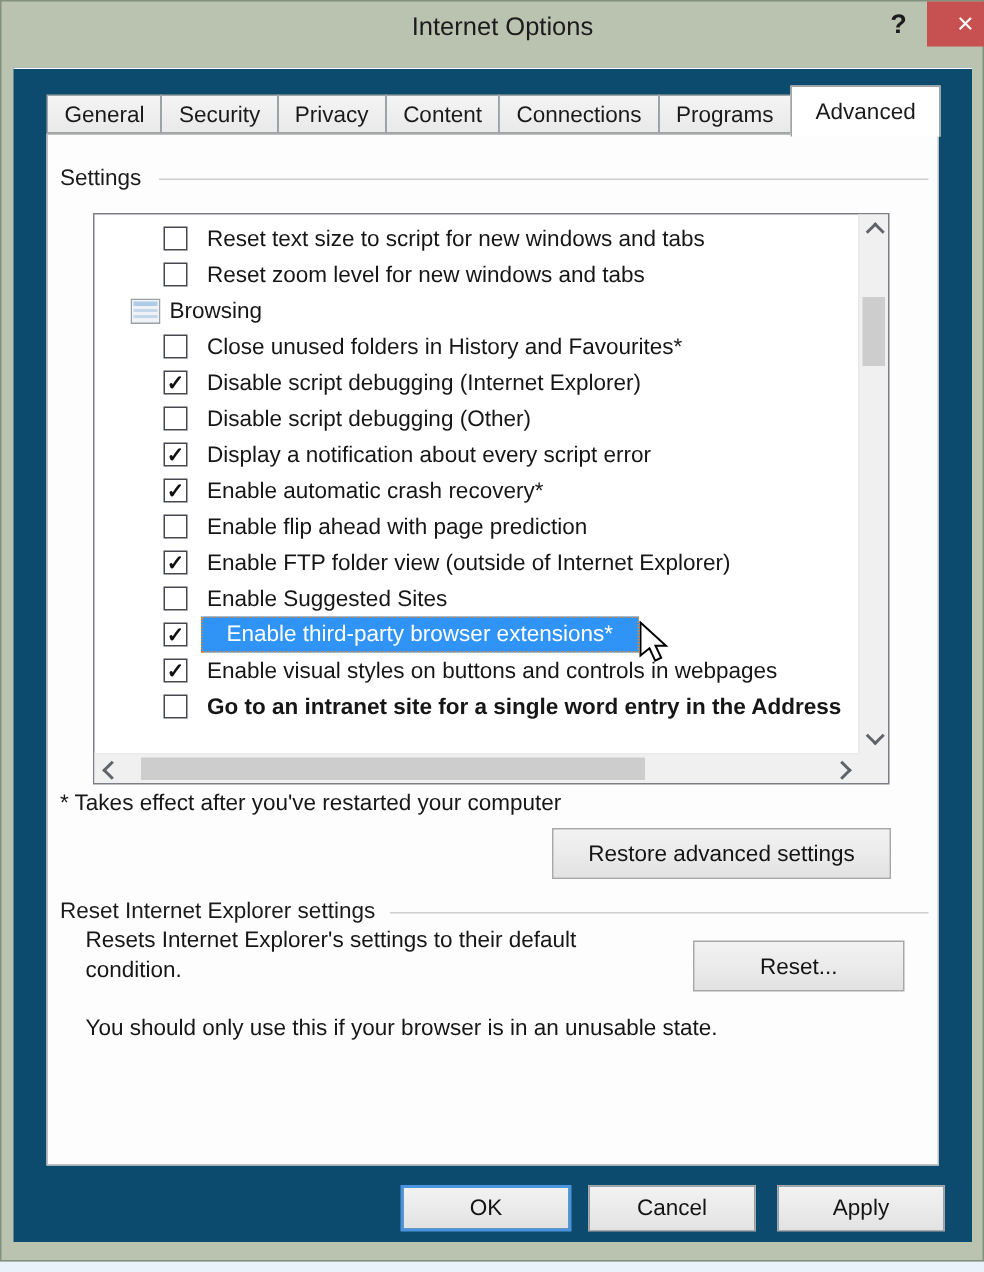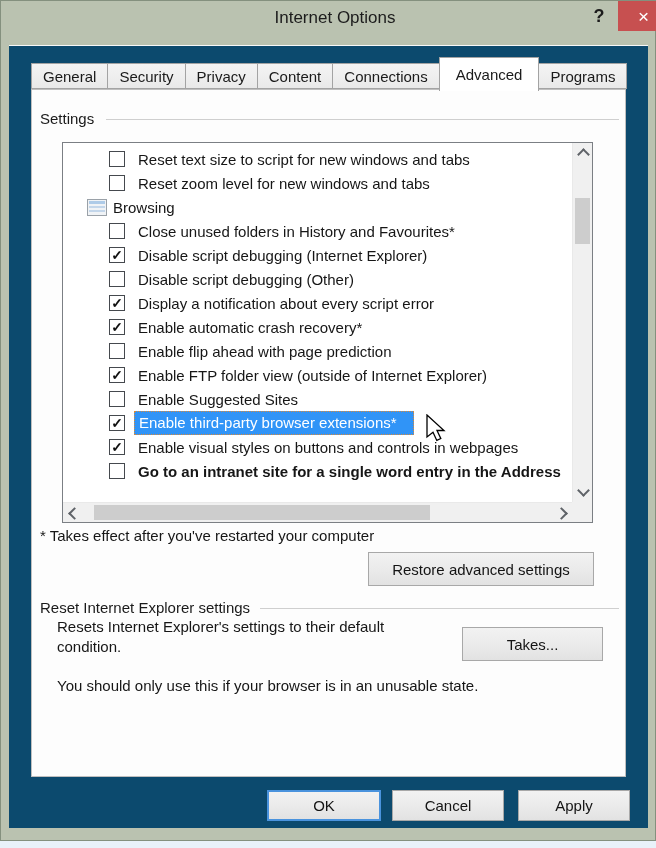--- a/index.html
+++ b/index.html
@@ -42,21 +42,21 @@
     background:#fff;border:1px solid #7b7f84;box-sizing:border-box;}
   .rows{position:absolute;left:0;top:0;right:20px;bottom:20px;overflow:hidden;}
   .row{position:absolute;left:0;height:24px;width:509px;display:flex;align-items:center;
     white-space:nowrap;padding-left:46px;box-sizing:border-box;}
   .row.group{padding-left:24px;}
   .cb{width:16px;height:16px;background:#fff;border:1px solid #45494e;box-sizing:border-box;
     margin-right:13px;flex:0 0 auto;display:flex;align-items:center;justify-content:center;
     font-size:14px;font-weight:bold;color:#101010;line-height:1;}
   .bicon{width:20px;height:17px;margin-right:6px;flex:0 0 auto;}
   .rlabel{font-size:15px;color:#161616;}
-  .rlabel.selected{background:#3094f7;color:#fff;padding:2px 16px 3px 4px;margin-left:-4px;
+  .rlabel.selected{background:#3094f7;color:#fff;padding:2px 16px 3px 16px;margin-left:-4px;
     border:1px dotted #d98a3a;}
 
   
   .vscroll{position:absolute;top:0;right:0;width:20px;bottom:20px;background:#f0f0f0;
     border-left:1px solid #e9e9e9;box-sizing:border-box;}
   .vscroll .arrow{position:absolute;left:0;width:20px;height:18px;display:flex;
     align-items:center;justify-content:center;}
   .vscroll .arrow.up{top:0;}
   .vscroll .arrow.down{bottom:0;}
   .vthumb{position:absolute;left:2px;right:2px;top:55px;height:46px;background:#cdcdcd;}
@@ -99,22 +99,22 @@
   </div>
 
   <div class="client">
     <div class="tabctl">
       <div class="tabs">
           <div class="tab">General</div>
           <div class="tab">Security</div>
           <div class="tab">Privacy</div>
           <div class="tab">Content</div>
           <div class="tab">Connections</div>
+          <div class="tab">Programs</div>
           <div class="tab active">Advanced</div>
-          <div class="tab">Programs</div>
         </div>
 
       <div class="page">
 
         <div class="grouplabel" style="left:8px;top:20px;">Settings</div>
         <div class="groupline" style="left:74px;top:29px;width:513px;"></div>
 
         <div class="listbox">
           <div class="rows">
               <div class="row" style="top: 4px;">
@@ -209,21 +209,21 @@
         <div class="note" style="left:8px;top:437px;">* Takes effect after you've restarted your computer</div>
 
         <div class="btn" style="left:336px;top:462px;width:226px;height:34px;">Restore advanced settings</div>
 
         <div class="grouplabel" style="left:8px;top:509px;">Reset Internet Explorer settings</div>
         <div class="groupline" style="left:228px;top:518px;width:359px;"></div>
 
         <div class="note" style="left:25px;top:528px;">Resets Internet Explorer's settings to their default</div>
         <div class="note" style="left:25px;top:548px;">condition.</div>
 
-        <div class="btn" style="left:430px;top:537px;width:141px;height:34px;">Takes...</div>
+        <div class="btn" style="left:430px;top:537px;width:141px;height:34px;">Reset...</div>
 
         <div class="note" style="left:25px;top:587px;">You should only use this if your browser is in an unusable state.</div>
       </div>
     </div>
 
     <div class="btn default" style="left:258px;top:744px;width:114px;height:31px;">OK</div>
     <div class="btn" style="left:383px;top:744px;width:112px;height:31px;">Cancel</div>
     <div class="btn" style="left:509px;top:744px;width:112px;height:31px;">Apply</div>
   </div>
 </div>

